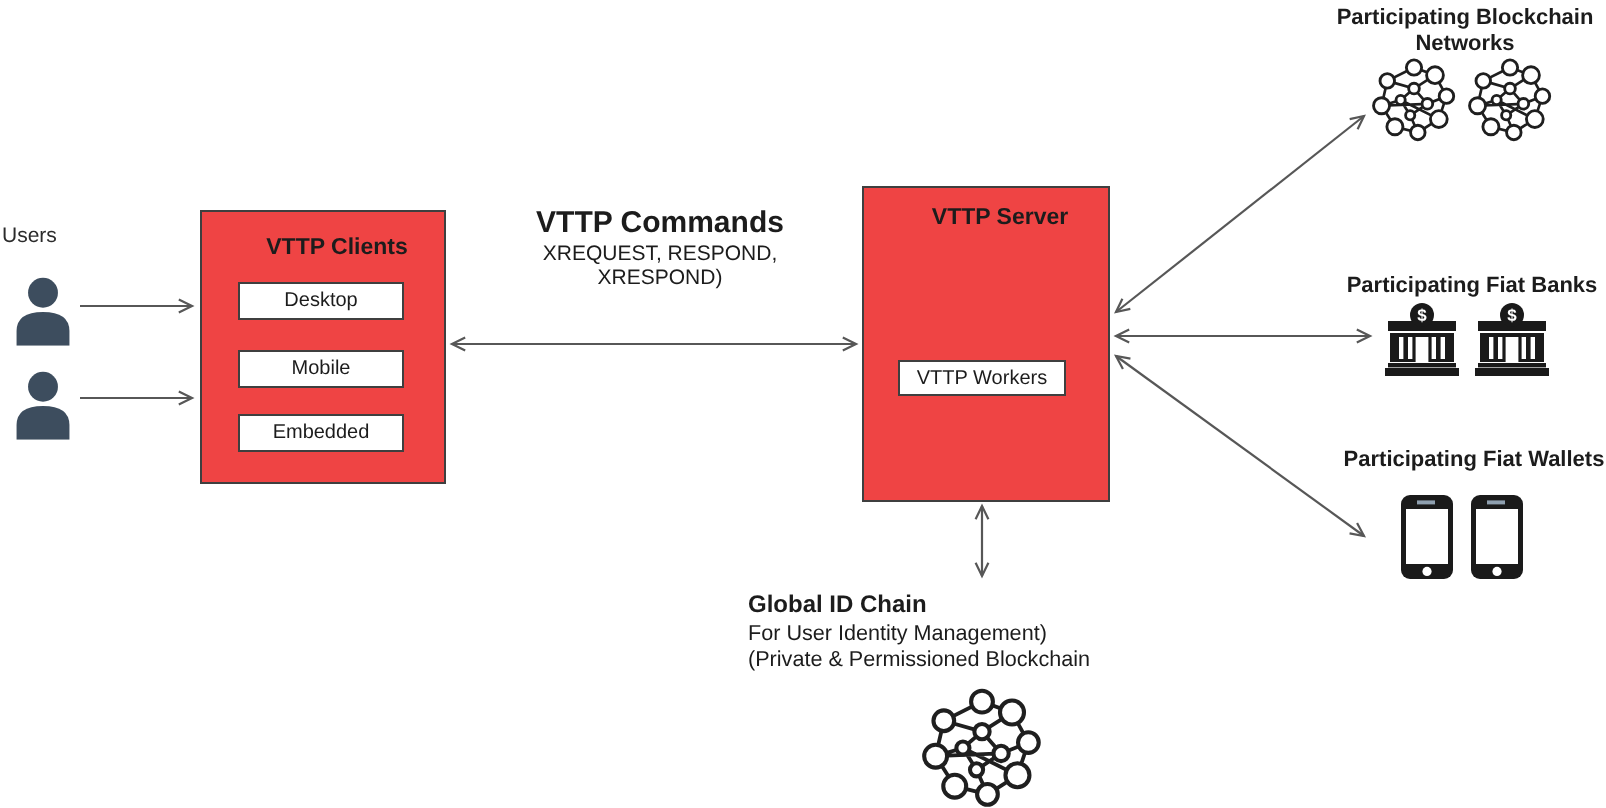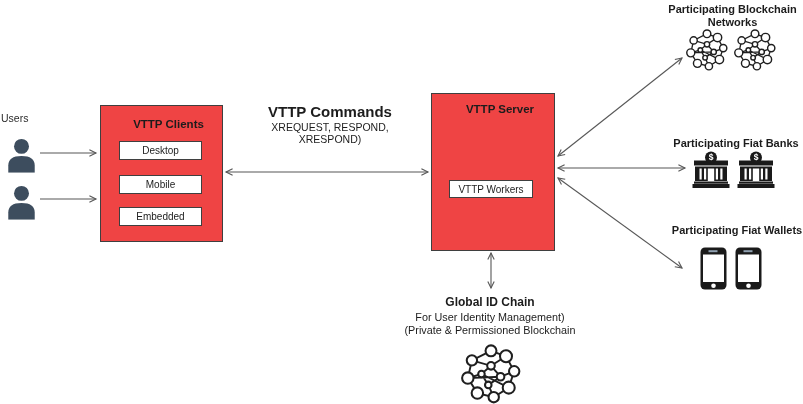--- a/index.html
+++ b/index.html
@@ -38,21 +38,21 @@
 
   .partner-title { position:absolute; font-weight:bold; font-size:11px; line-height:1.18; text-align:center; }
   .pt-blockchain { left:655px; top:3px;   width:155px; }
   .pt-banks      { left:656px; top:137px; width:160px; }
   .pt-wallets    { left:657px; top:224px; width:160px; }
   .icon-row { position:absolute; display:flex; }
   .row-blockchain { left:686px; top:29px;  gap:6px; }
   .row-banks      { left:692px; top:151px; gap:7px; }
   .row-wallets    { left:700px; top:247px; gap:8px; }
 
-  .gid { left:390px; top:295px; width:200px; text-align:center; }
+  .gid { left:374px; top:295px; width:200px; }
   .gid-title { font-weight:bold; font-size:12px; line-height:14px; margin-bottom:2px; }
   .gid-line  { font-size:10.8px; line-height:13px; }
   .gid-mesh  { left:461px; top:344px; }
 
   .mesh-line { stroke:#1f1f1f; stroke-width:1.4; fill:none; }
   .mesh-node { fill:#fff; stroke:#1f1f1f; stroke-width:1.5; }
   .solid { fill:var(--c-solid_icon,#1a1a1a); }
   .defs-hidden { position:absolute; width:0; height:0; overflow:hidden; }
 </style>
 </head>

